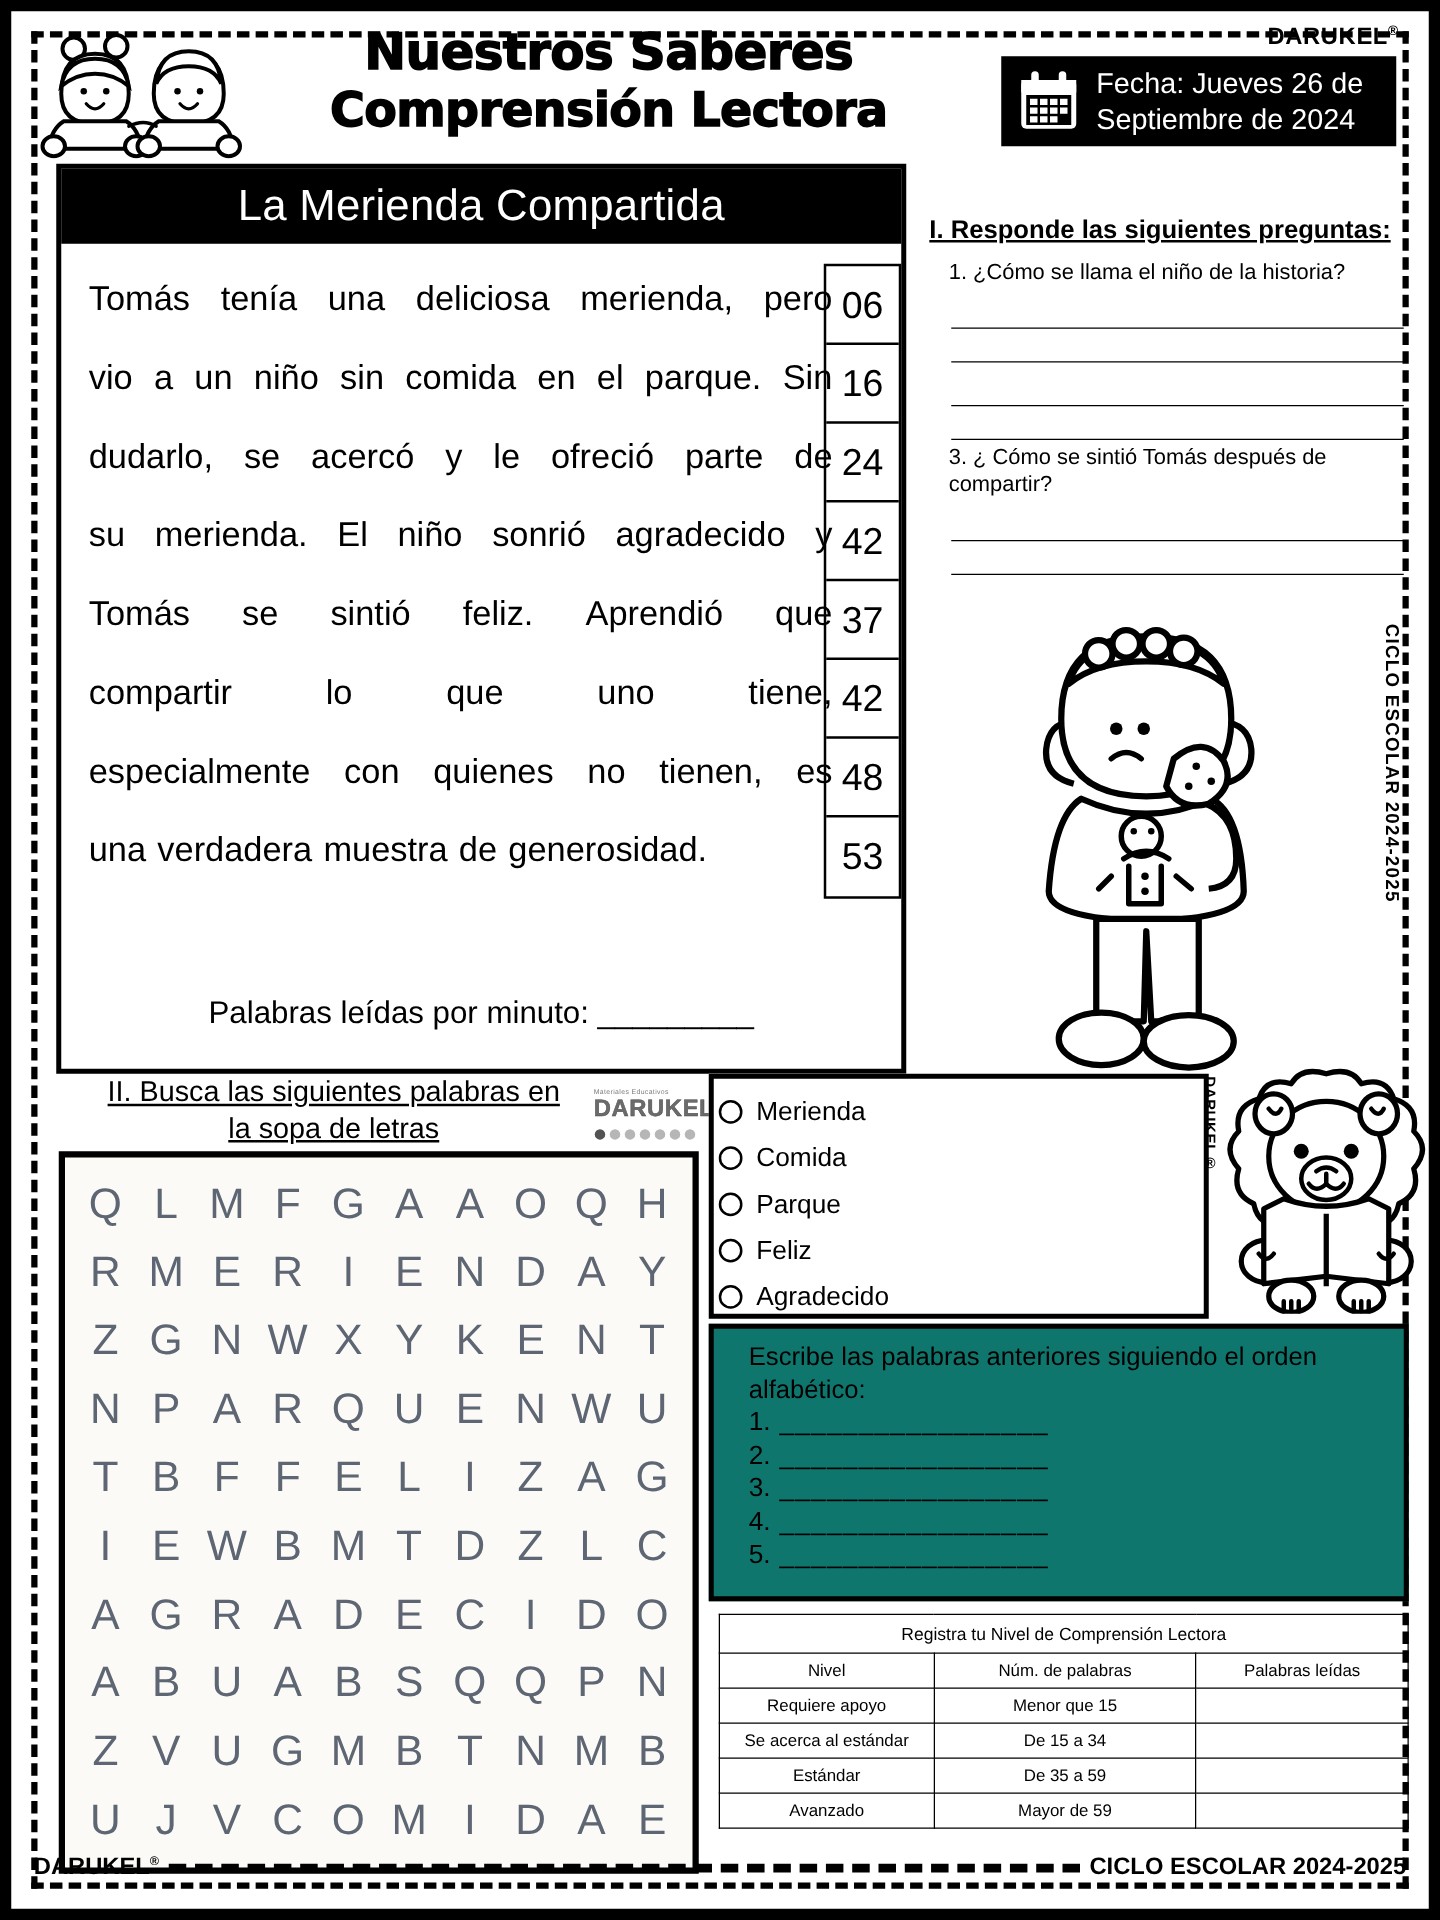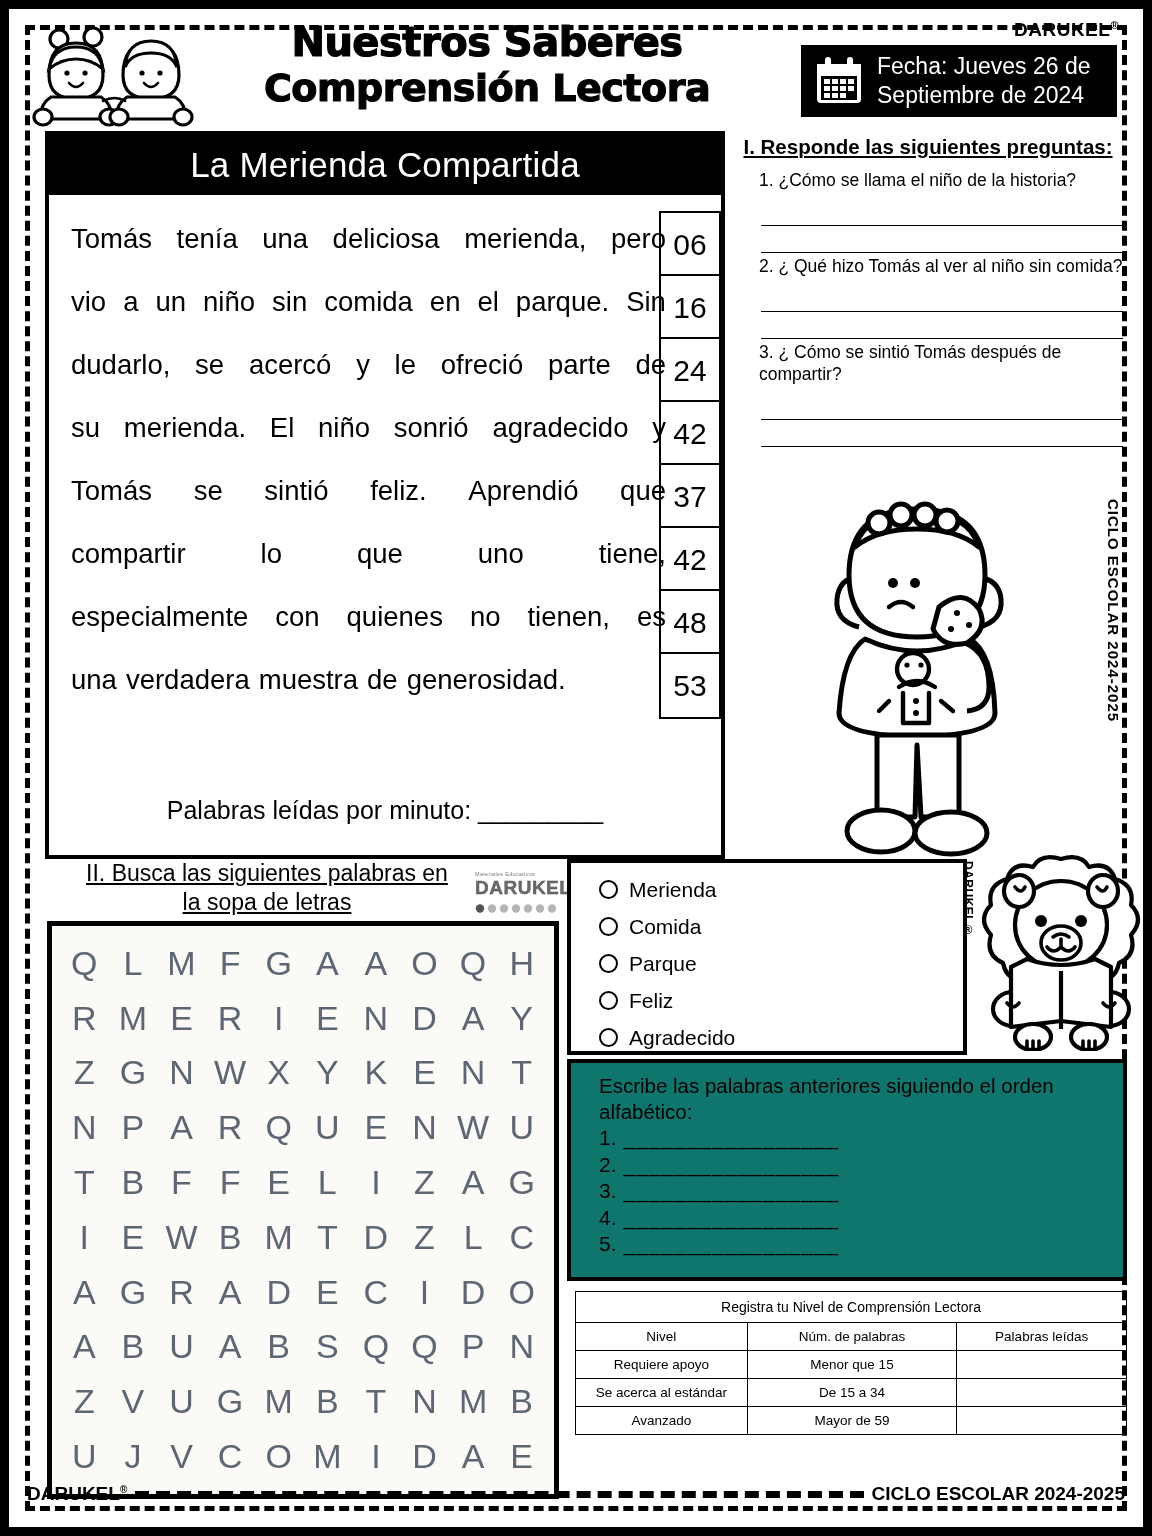--- a/index.html
+++ b/index.html
@@ -98,21 +98,21 @@
     position: absolute; left: 0; bottom: 30px; width: 100%;
     text-align: center; font-size: 25px;
   }
 
   
   #questions {
     position: absolute; left: 724px; top: 126px; width: 390px;
   }
   #q-heading {
     font-size: 20.5px; font-weight: bold; text-decoration: underline;
-    text-align: center; margin-bottom: 10px; white-space: nowrap;
+    text-align: center; margin-bottom: 10px; white-space: nowrap; margin-top: 37px;
   }
   .question { font-size: 17.5px; line-height: 22px; padding-left: 26px; }
   .ans-lines { margin: 8px 0 2px 28px; }
   .ans-line { border-bottom: 1.6px solid #000; height: 27px; }
 
   
   #boy-art { position: absolute; left: 808px; top: 478px; width: 230px; height: 372px; }
 
   
   #ws-heading {
@@ -146,21 +146,21 @@
     font-size: 34px;
     color: #5d6672;
     font-family: "Liberation Sans", sans-serif;
   }
 
   
   #word-bank {
     position: absolute; left: 558px; top: 850px;
     width: 400px; height: 196px;
     border: 4px solid #000; background: #fff;
-    padding: 8px 0 0 28px;
+    padding: 8px 0 0 4px;
   }
   .bank-item { display: flex; align-items: center; gap: 11px; height: 37px; }
   .bank-circle {
     width: 19px; height: 19px; border: 2.2px solid #000; border-radius: 50%;
     flex: 0 0 auto;
   }
   .bank-label { font-size: 21px; }
 
   
   #lion-art { position: absolute; left: 968px; top: 842px; width: 168px; height: 200px; }
@@ -394,21 +394,20 @@
   </div>
 
   <div id="questions">
     <div id="q-heading">I. Responde las siguientes preguntas:</div>
     <div id="q-list">
         <div class="question">1. ¿Cómo se llama el niño de la historia?</div>
         <div class="ans-lines">
           <div class="ans-line"></div>
           <div class="ans-line"></div>
         </div>
-        <div class="question">2. ¿ Qué hizo Tomás al ver al niño sin comida?</div>
         <div class="ans-lines">
           <div class="ans-line"></div>
           <div class="ans-line"></div>
         </div>
         <div class="question">3. ¿ Cómo se sintió Tomás después de compartir?</div>
         <div class="ans-lines">
           <div class="ans-line"></div>
           <div class="ans-line"></div>
         </div>
       </div>
@@ -672,20 +671,25 @@
           <td>Requiere apoyo</td>
           <td>Menor que 15</td>
           <td>&nbsp;</td>
         </tr>
         <tr>
           <td>Se acerca al estándar</td>
           <td>De 15 a 34</td>
           <td>&nbsp;</td>
         </tr>
         <tr>
+          <td>Estándar</td>
+          <td>De 35 a 59</td>
+          <td>&nbsp;</td>
+        </tr>
+        <tr>
           <td>Avanzado</td>
           <td>Mayor de 59</td>
           <td>&nbsp;</td>
         </tr>
       </tbody>
   </table>
 
   <div id="footer">
     <div id="footer-left"><span>DARUKEL</span><sup>®</sup></div>
     <div id="footer-dash"></div>

